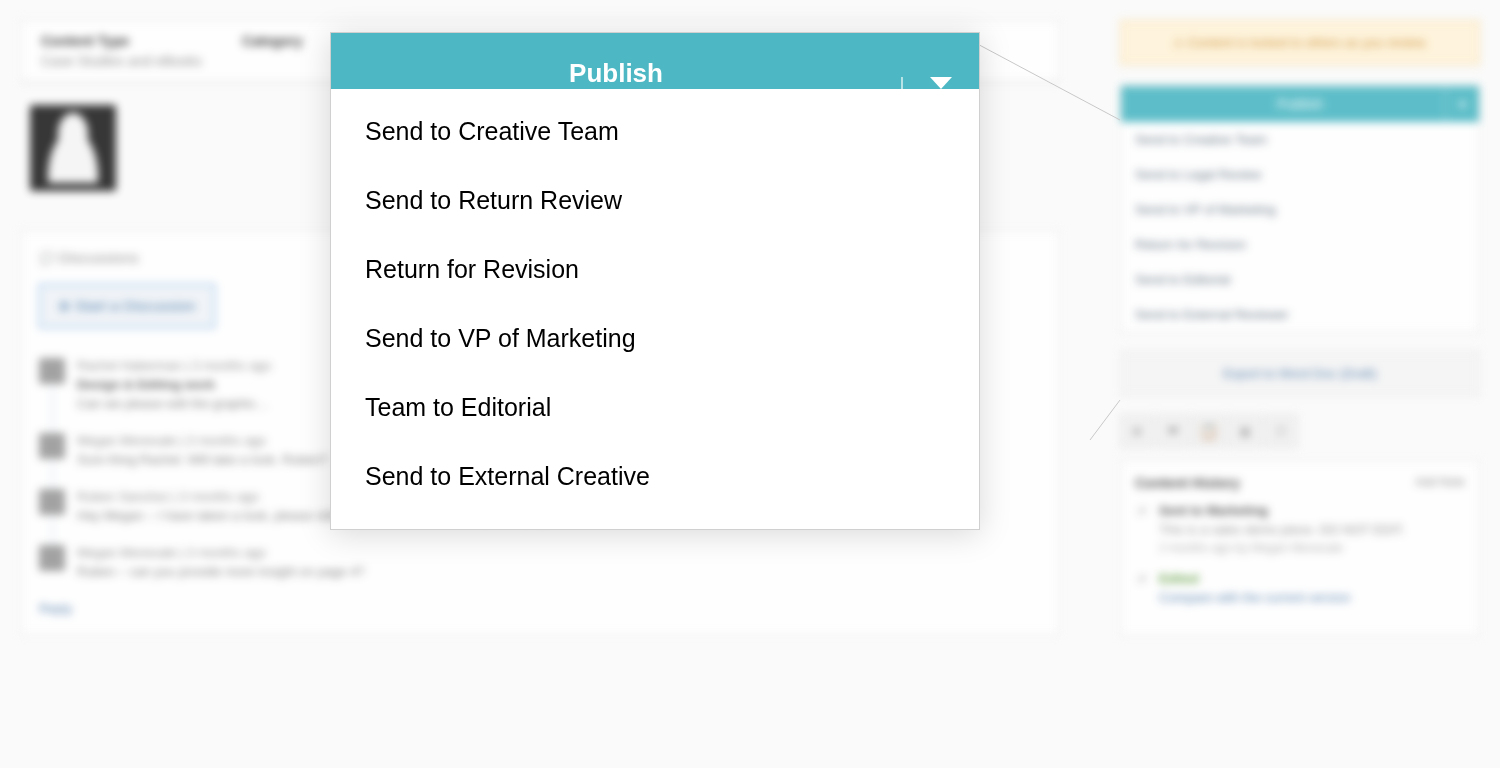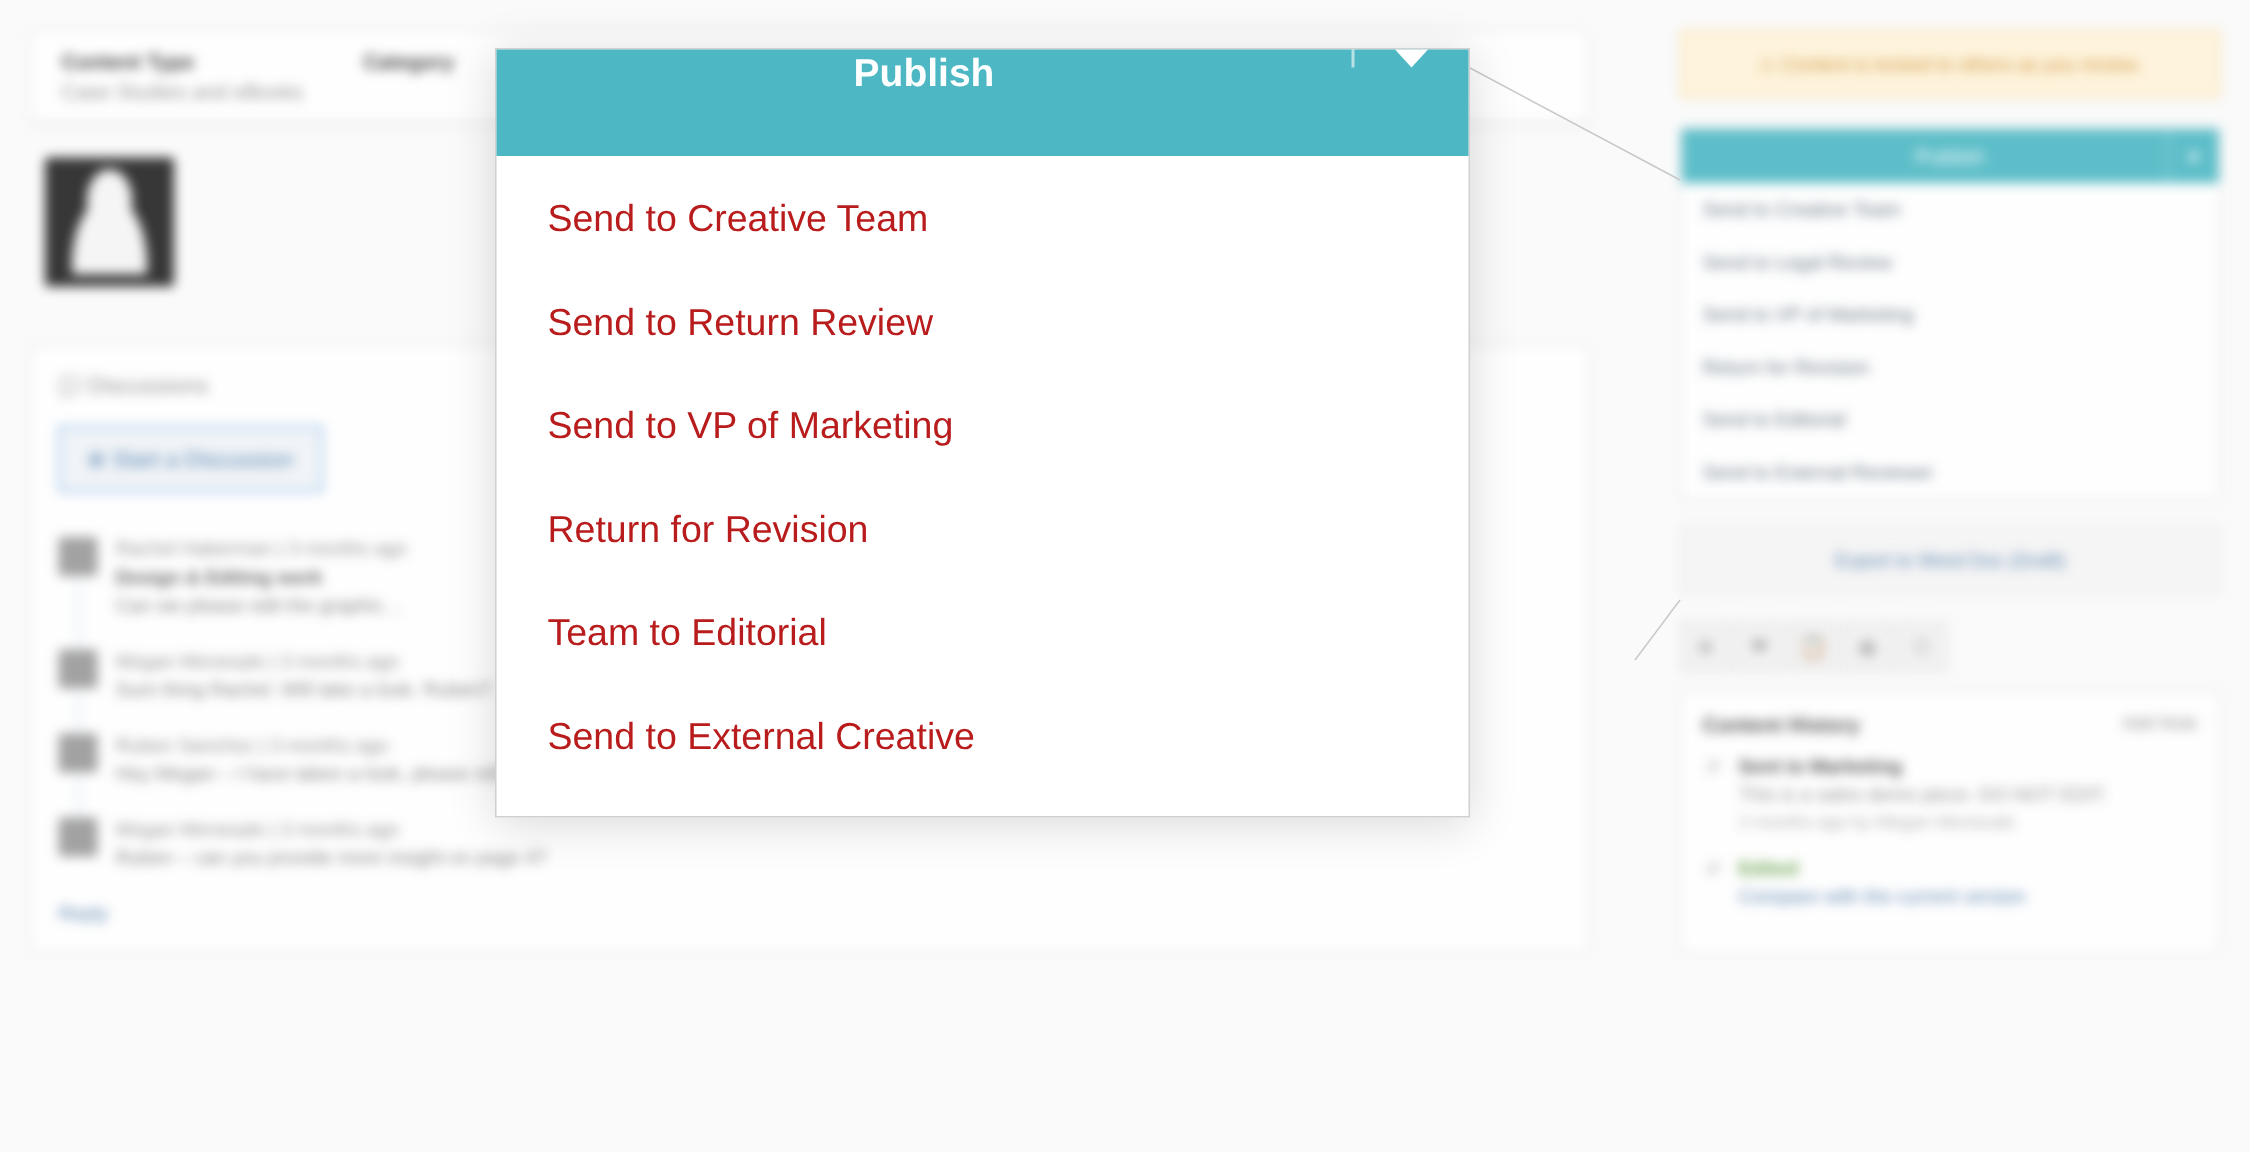--- a/index.html
+++ b/index.html
@@ -179,22 +179,22 @@
   top: 32px;
   width: 650px;
   background: #fff;
   box-shadow: 0 4px 30px rgba(0,0,0,0.15);
   border: 1px solid #d0d0d0;
   z-index: 10;
 }
 .fg-header {
   background: #4db8c4;
   display: flex;
-  align-items: flex-start;
-  height: 71px;
+  align-items: flex-end;
+  height: 56px;
 }
 .fg-header-label {
   flex: 1;
   color: #fff;
   font-size: 26px;
   font-weight: 600;
   display: flex;
   align-items: center;
   justify-content: center;
 }
@@ -208,21 +208,21 @@
 .fg-caret-tri {
   width: 0; height: 0;
   border-left: 11px solid transparent;
   border-right: 11px solid transparent;
   border-top: 12px solid #fff;
 }
 .fg-menu { padding: 8px 0 18px; }
 .fg-item {
   padding: 20px 34px;
   font-size: 25px;
-  color: #b91c1c;
+  color: #000000;
   cursor: pointer;
 }
 </style>
 </head>
 <body>
 
 <div class="bg-layer">
 
   <div class="bg-left">
     <div class="bg-tabs">
@@ -333,18 +333,18 @@
 <div class="fg-dropdown">
   <div class="fg-header">
     <div class="fg-header-label">Publish</div>
     <div class="fg-header-caret">
       <div class="fg-caret-tri"></div>
     </div>
   </div>
   <div class="fg-menu">
     <div class="fg-item">Send to Creative Team</div>
     <div class="fg-item">Send to Return Review</div>
+    <div class="fg-item">Return for Revision</div>
     <div class="fg-item">Send to VP of Marketing</div>
-    <div class="fg-item">Return for Revision</div>
     <div class="fg-item">Team to Editorial</div>
     <div class="fg-item">Send to External Creative</div>
   </div>
 </div>
 
 </body></html>

